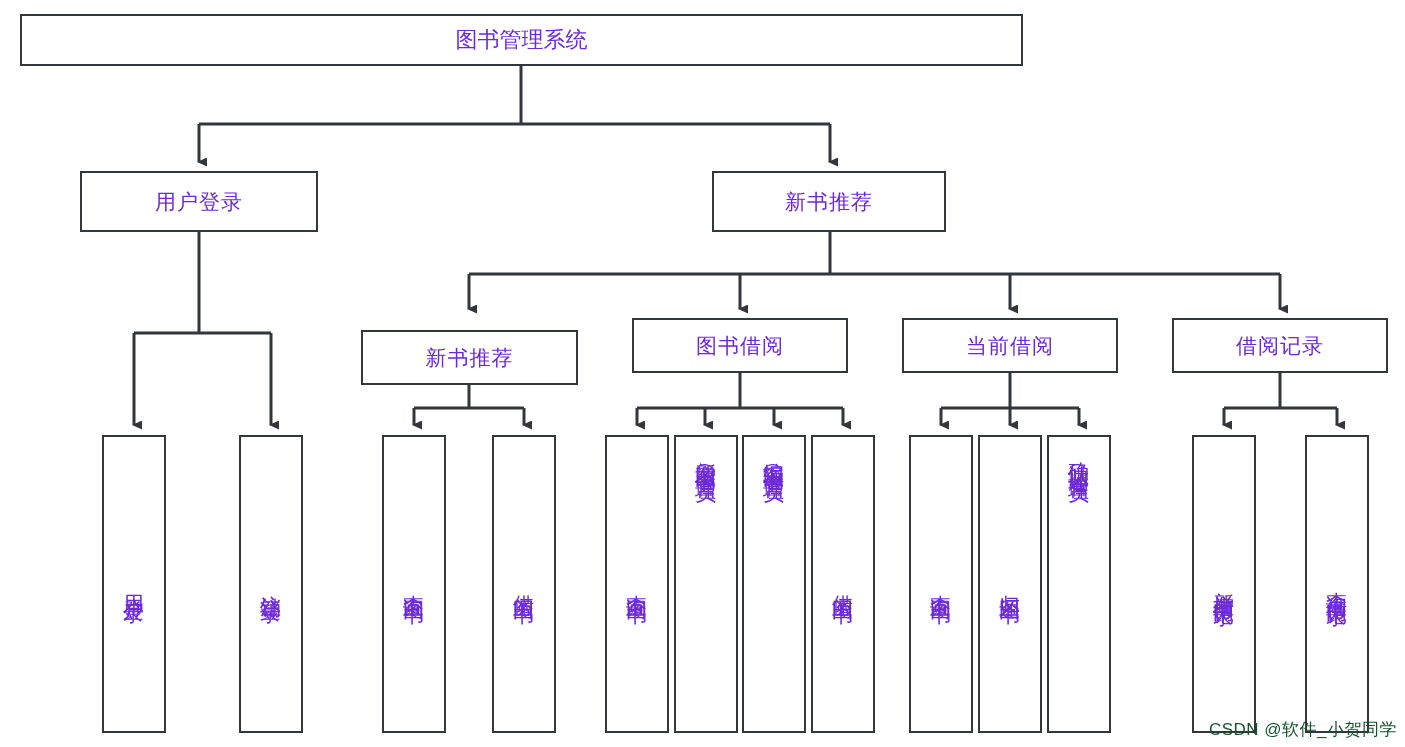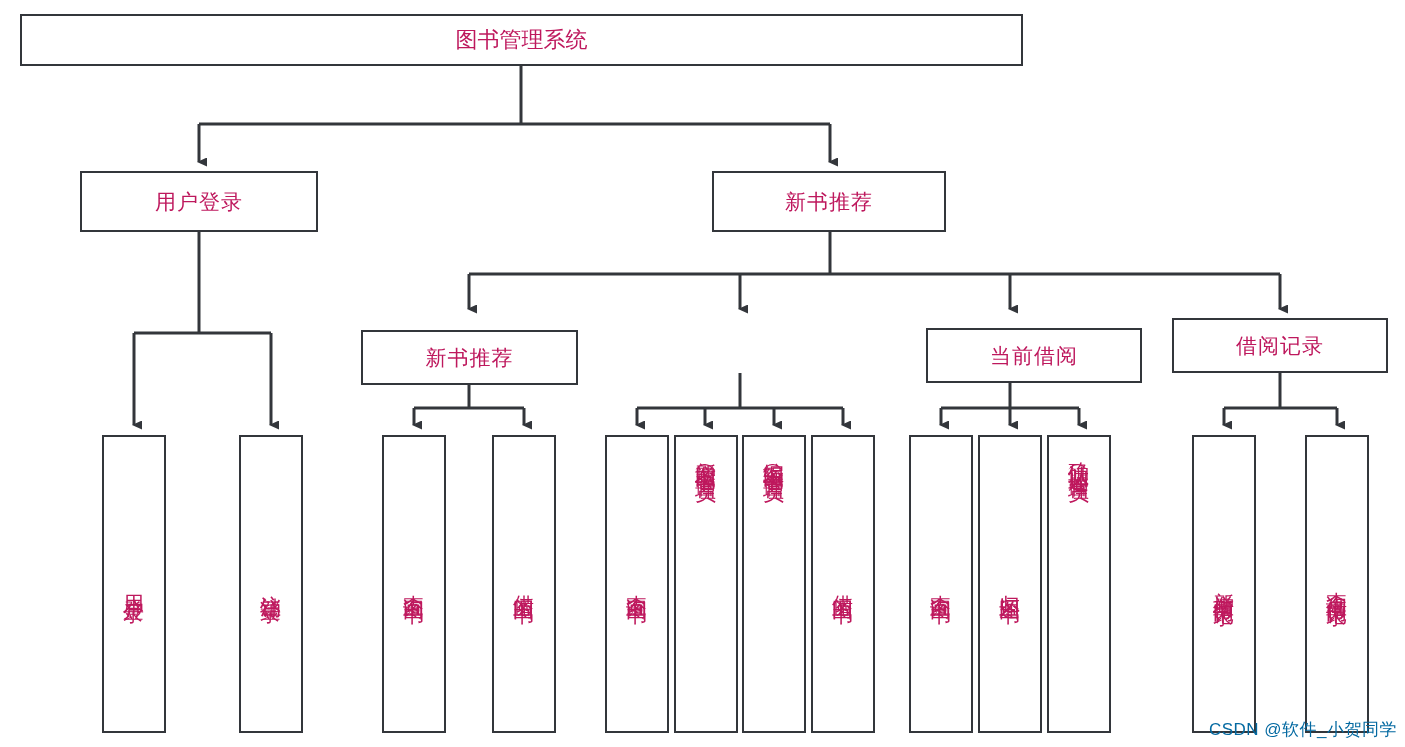--- a/index.html
+++ b/index.html
@@ -25,21 +25,21 @@
     height: 747px;
   }
   .node {
     position: absolute;
     box-sizing: border-box;
     border: 2px solid #33363b;
     background: #ffffff;
     display: flex;
     align-items: center;
     justify-content: center;
-    color: #be185d;
+    color: #6d28d9;
     z-index: 2;
   }
   .node.h {
     font-size: 21px;
     letter-spacing: 1px;
   }
   .node.root {
     font-size: 22px;
   }
   .node.v {
@@ -58,21 +58,21 @@
   }
   .node-label {
     display: block;
     white-space: nowrap;
   }
   #watermark {
     position: absolute;
     right: 8px;
     bottom: 6px;
     font-size: 17px;
-    color: #0369a1;
+    color: #14532d;
     z-index: 5;
     white-space: nowrap;
     letter-spacing: 0.5px;
   }
 </style>
 </head>
 <body>
 
 <div id="canvas">
 
@@ -133,21 +133,24 @@
   <div class="node h" style="left:80px; top:171px; width:238px; height:61px;">
     <span class="node-label">用户登录</span>
   </div>
   <div class="node h" style="left:712px; top:171px; width:234px; height:61px;">
     <span class="node-label">新书推荐</span>
   </div>
 
   <div class="node h" style="left:361px; top:330px; width:217px; height:55px;">
     <span class="node-label">新书推荐</span>
   </div>
-  <div class="node h" style="left:902px; top:328px; width:216px; height:55px;margin-left:24px;">
+  <div class="node h" style="left:632px; top:318px; width:216px; height:55px;">
+    <span class="node-label">图书借阅</span>
+  </div>
+  <div class="node h" style="left:902px; top:318px; width:216px; height:55px;">
     <span class="node-label">当前借阅</span>
   </div>
   <div class="node h" style="left:1172px; top:318px; width:216px; height:55px;">
     <span class="node-label">借阅记录</span>
   </div>
 
   <div class="node v centered" style="left:102px; top:435px; width:64px; height:298px;">
     <span class="node-label">用户登录</span>
   </div>
   <div class="node v centered" style="left:239px; top:435px; width:64px; height:298px;">

